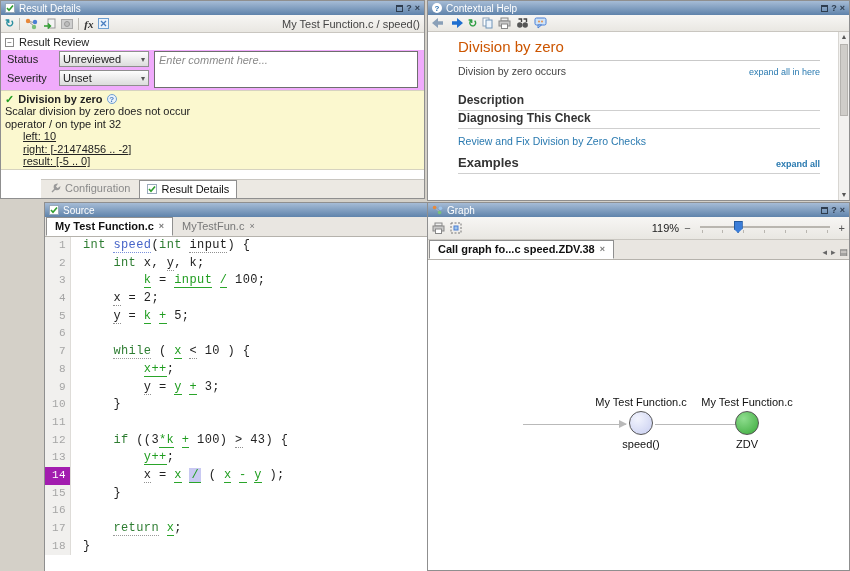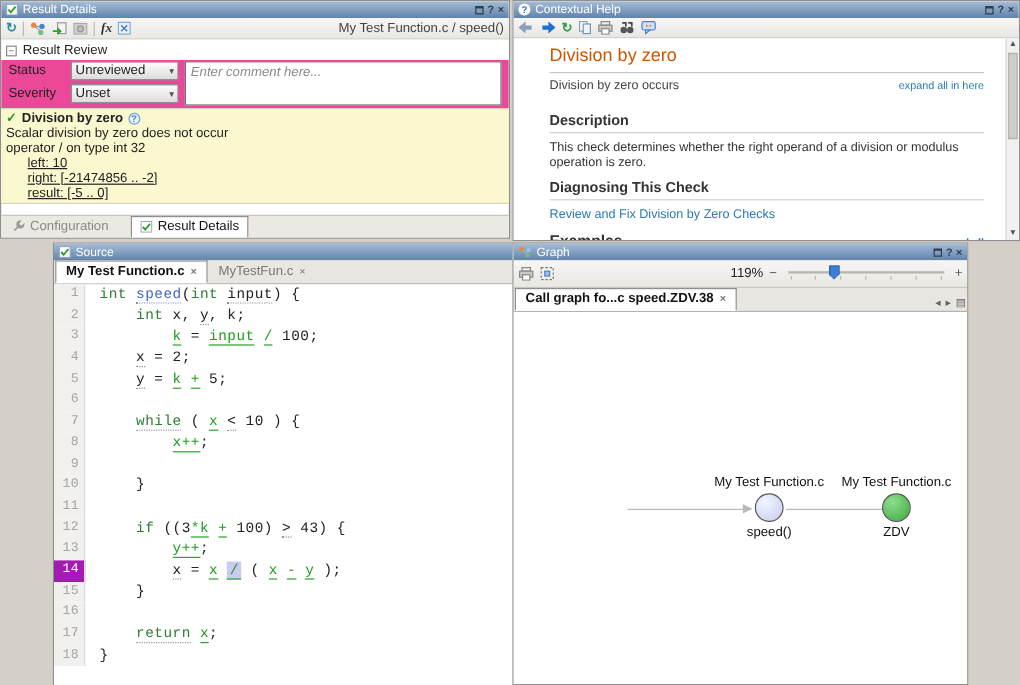--- a/index.html
+++ b/index.html
@@ -3,50 +3,50 @@
 <meta charset="utf-8">
 <style>
   * { margin:0; padding:0; box-sizing:border-box; }
   body { font-family:"Liberation Sans", sans-serif; background:#d4d0c8; }
   .app { position:relative; width:850px; height:571px; background:#d4d0c8; overflow:hidden; font-size:11px; color:#222; }
 
   .panel { position:absolute; border:1px solid #8f8f8f; background:#fff; display:flex; flex-direction:column; overflow:hidden; }
   #result-details { left:0; top:0; width:425px; height:199px; }
   #contextual-help { left:427px; top:0; width:423px; height:201px; }
   #source-panel { left:0; top:202px; width:425px; height:479px;margin-left:44px; }
-  #graph-panel { left:427px; top:202px; width:380px; height:369px; }
+  #graph-panel { left:427px; top:202px; width:423px; height:369px; }
 
   .titlebar { height:14px; flex:0 0 14px; background:linear-gradient(#a6bcd6,#5f83ab); color:#fff; display:flex; align-items:center; gap:4px; padding:0 4px; font-size:10px; }
   .titlebar .t-label { flex:1; white-space:nowrap; overflow:hidden; }
   .win-btns { display:flex; gap:3px; align-items:center; color:#2e3d4f; font-size:9px; }
   .win-btns span { display:inline-block; line-height:9px; }
   .wb-float { width:7px; height:7px; border:1px solid #2e3d4f; border-top-width:2px; }
   .wb-help, .wb-close { font-weight:bold; cursor:default; }
 
   .toolbar { background:linear-gradient(#f7f6f4,#e9e7e2); border-bottom:1px solid #c9c6c0; display:flex; align-items:center; gap:5px; padding:0 4px; }
   .tb-sep { width:1px; height:12px; background:#bdbab4; }
   .icon { display:inline-flex; align-items:center; justify-content:center; }
   .fx-icon { font-family:"Liberation Serif", serif; font-style:italic; font-weight:bold; font-size:11px; color:#333; }
 
   
   #rd-toolbar { height:18px; flex:0 0 18px; }
   .rd-context { margin-left:auto; color:#444; font-size:11px; }
   .section-hd { display:flex; align-items:center; gap:5px; padding:3px 4px 2px; background:#fff; }
   .collapse-box { width:9px; height:9px; border:1px solid #8a8a8a; font-size:8px; line-height:7px; text-align:center; color:#555; background:#fff; }
-  .rd-form { position:relative; background:#ec4899; height:40px; flex:0 0 40px; }
+  .rd-form { position:relative; background:#f0abfc; height:40px; flex:0 0 40px; }
   .form-label { position:absolute; left:6px; color:#222; }
   .dropdown { position:absolute; left:58px; width:90px; height:16px; border:1px solid #8e8e8e; background:linear-gradient(#fdfdfd,#dcdcdc); display:flex; align-items:center; padding:0 3px; font-size:11px; }
   .dd-arrow { margin-left:auto; font-size:8px; color:#555; }
   .comment-box { position:absolute; left:153px; top:1px; width:264px; height:37px; border:1px solid #6e6e6e; background:#fff; padding:2px 4px; color:#8a8a8a; font-style:italic; font-size:11px; }
   .check-box-area { background:#fbf8cf; border-top:1px solid #d6d3c0; border-bottom:1px solid #d6d3c0; padding:2px 4px; font-size:11px; line-height:12.4px; color:#222; flex:0 0 auto; }
   .check-title { font-weight:bold; display:flex; align-items:center; gap:4px; }
   .check-mark { color:#1f9d1f; font-weight:bold; }
   .q-circle { width:10px; height:10px; border-radius:50%; border:1px solid #6f9fd0; color:#4a7fc0; background:#eaf2fb; font-size:8px; line-height:9px; text-align:center; font-weight:bold; }
   .check-ind { padding-left:18px;text-decoration:underline; }
-  .rd-bottom-tabs { margin-top:auto; flex:0 0 19px; background:#ece9e3; border-top:1px solid #c9c6c0; display:flex; align-items:center; gap:12px; padding:0 2px; }
+  .rd-bottom-tabs { margin-top:auto; flex:0 0 19px; background:#ece9e3; border-top:1px solid #c9c6c0; display:flex; align-items:flex-start; gap:2px; padding:0 2px;margin-left:40px; }
   .rd-tab { display:flex; align-items:center; gap:4px; padding:2px 7px 3px; font-size:11px; color:#8a8a8a; }
   .rd-tab.active { background:#fff; border:1px solid #8f8f8f; border-bottom:none; color:#111; }
 
   
   #ch-toolbar { height:17px; flex:0 0 17px; }
   .ch-body { position:relative; flex:1; background:#fff; overflow:hidden; }
   .ch-content { position:absolute; left:0; top:0; right:11px; bottom:0; padding:6px 18px 0 30px; }
   .ch-h1 { color:#cc5500; font-size:15px; font-weight:normal; padding-bottom:5px; border-bottom:1px solid #c9c9c9; }
   .ch-subrow { display:flex; align-items:baseline; margin-top:4px; }
   .ch-sub { color:#444; font-size:10.5px; }
@@ -230,21 +230,20 @@
         </svg>
     </div>
     <div class="ch-body">
       <div class="ch-content">
         <div class="ch-h1">Division by zero</div>
         <div class="ch-subrow">
           <span class="ch-sub">Division by zero occurs</span>
           <span class="link small-link">expand all in here</span>
         </div>
         <div class="ch-h2" style="margin-top:16px;">Description</div>
-        <div class="ch-p">This check determines whether the right operand of a division or modulus operation is zero.</div>
         <div class="ch-h2">Diagnosing This Check</div>
         <div class="ch-linkline"><span class="link">Review and Fix Division by Zero Checks</span></div>
         <div class="ch-h2" style="font-size:13px;">
           <span>Examples</span>
           <span class="link small-link">expand all</span>
         </div>
 
       </div>
       <div class="vscroll">
         <span class="arr" style="top:0;">▲</span>
@@ -284,21 +283,21 @@
     </div>
     <div class="code-area" id="code-area">
         <div class="code-row"><span class="gutter">1</span><span class="code-text"><span class="seg-k">int</span><span class="seg-p"> </span><span class="seg-f">speed</span><span class="seg-p">(</span><span class="seg-k">int</span><span class="seg-p"> </span><span class="seg-d">input</span><span class="seg-p">) {</span></span></div>
         <div class="code-row"><span class="gutter">2</span><span class="code-text"><span class="seg-p">    </span><span class="seg-k">int</span><span class="seg-p"> x, </span><span class="seg-d">y</span><span class="seg-p">, k;</span></span></div>
         <div class="code-row"><span class="gutter">3</span><span class="code-text"><span class="seg-p">        </span><span class="seg-g">k</span><span class="seg-p"> = </span><span class="seg-g">input</span><span class="seg-p"> </span><span class="seg-g">/</span><span class="seg-p"> 100;</span></span></div>
         <div class="code-row"><span class="gutter">4</span><span class="code-text"><span class="seg-p">    </span><span class="seg-d">x</span><span class="seg-p"> = 2;</span></span></div>
         <div class="code-row"><span class="gutter">5</span><span class="code-text"><span class="seg-p">    </span><span class="seg-d">y</span><span class="seg-p"> = </span><span class="seg-g">k</span><span class="seg-p"> </span><span class="seg-g">+</span><span class="seg-p"> 5;</span></span></div>
         <div class="code-row"><span class="gutter">6</span><span class="code-text"></span></div>
         <div class="code-row"><span class="gutter">7</span><span class="code-text"><span class="seg-p">    </span><span class="seg-kd">while</span><span class="seg-p"> ( </span><span class="seg-g">x</span><span class="seg-p"> </span><span class="seg-d">&lt;</span><span class="seg-p"> 10 ) {</span></span></div>
         <div class="code-row"><span class="gutter">8</span><span class="code-text"><span class="seg-p">        </span><span class="seg-g">x++</span><span class="seg-p">;</span></span></div>
-        <div class="code-row"><span class="gutter">9</span></div>
+        <div class="code-row"><span class="gutter">9</span><span class="code-text"><span class="seg-p">        </span><span class="seg-d">y</span><span class="seg-p"> = </span><span class="seg-g">y</span><span class="seg-p"> </span><span class="seg-g">+</span><span class="seg-p"> 3;</span></span></div>
         <div class="code-row"><span class="gutter">10</span><span class="code-text"><span class="seg-p">    }</span></span></div>
         <div class="code-row"><span class="gutter">11</span><span class="code-text"></span></div>
         <div class="code-row"><span class="gutter">12</span><span class="code-text"><span class="seg-p">    </span><span class="seg-k">if</span><span class="seg-p"> ((3</span><span class="seg-g">*k</span><span class="seg-p"> </span><span class="seg-g">+</span><span class="seg-p"> 100) </span><span class="seg-d">&gt;</span><span class="seg-p"> 43) {</span></span></div>
         <div class="code-row"><span class="gutter">13</span><span class="code-text"><span class="seg-p">        </span><span class="seg-g">y++</span><span class="seg-p">;</span></span></div>
         <div class="code-row"><span class="gutter sel">14</span><span class="code-text"><span class="seg-p">        </span><span class="seg-d">x</span><span class="seg-p"> = </span><span class="seg-g">x</span><span class="seg-p"> </span><span class="seg-s">/</span><span class="seg-p"> ( </span><span class="seg-g">x</span><span class="seg-p"> </span><span class="seg-g">-</span><span class="seg-p"> </span><span class="seg-g">y</span><span class="seg-p"> );</span></span></div>
         <div class="code-row"><span class="gutter">15</span><span class="code-text"><span class="seg-p">    }</span></span></div>
         <div class="code-row"><span class="gutter">16</span><span class="code-text"></span></div>
         <div class="code-row"><span class="gutter">17</span><span class="code-text"><span class="seg-p">    </span><span class="seg-kd">return</span><span class="seg-p"> </span><span class="seg-g">x</span><span class="seg-p">;</span></span></div>
         <div class="code-row"><span class="gutter">18</span><span class="code-text"><span class="seg-p">}</span></span></div>
       </div>

